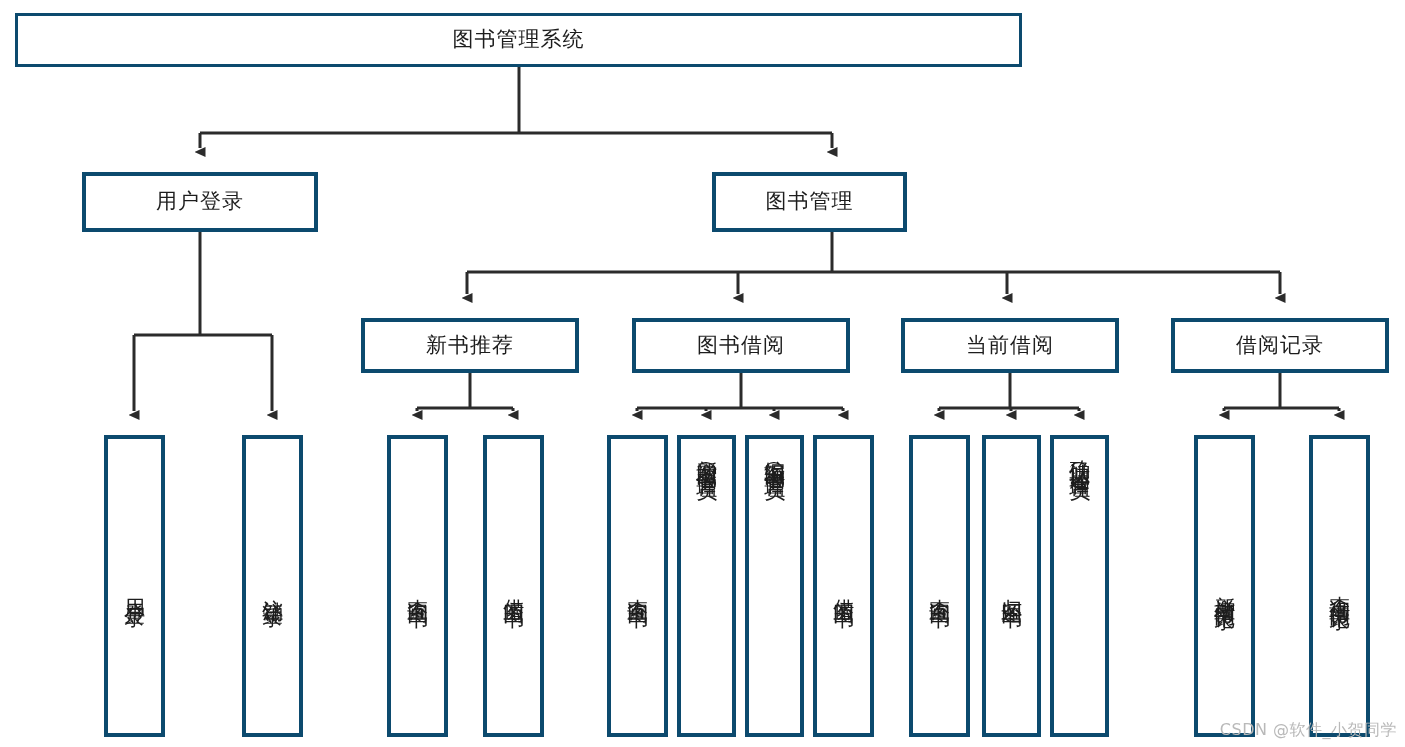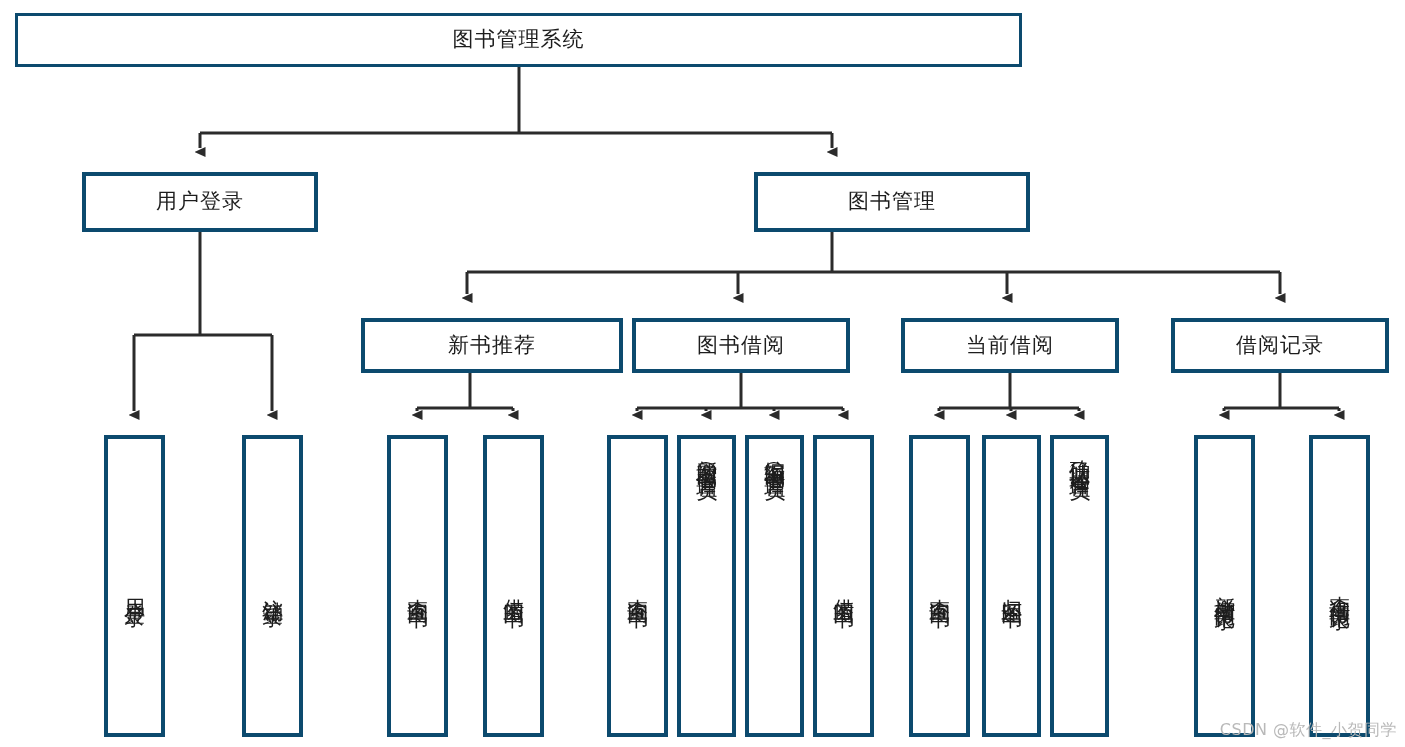--- a/index.html
+++ b/index.html
@@ -133,25 +133,25 @@
     </g>
   </svg>
 
   <div class="node root" style="left:15px; top:13px; width:1007px; height:54px;">
     <span class="node-label">图书管理系统</span>
   </div>
 
   <div class="node" style="left:82px; top:172px; width:236px; height:60px;">
     <span class="node-label">用户登录</span>
   </div>
-  <div class="node" style="left:712px; top:172px; width:276px; height:60px;margin-left:42px;">
+  <div class="node" style="left:712px; top:172px; width:195px; height:60px;">
     <span class="node-label">图书管理</span>
   </div>
 
-  <div class="node" style="left:361px; top:318px; width:262px; height:55px;">
+  <div class="node" style="left:361px; top:318px; width:218px; height:55px;">
     <span class="node-label">新书推荐</span>
   </div>
   <div class="node" style="left:632px; top:318px; width:218px; height:55px;justify-content:center;">
     <span class="node-label">图书借阅</span>
   </div>
   <div class="node" style="left:901px; top:318px; width:218px; height:55px;align-items:center;">
     <span class="node-label">当前借阅</span>
   </div>
   <div class="node" style="left:1171px; top:318px; width:218px; height:55px;text-align:right;">
     <span class="node-label">借阅记录</span>

